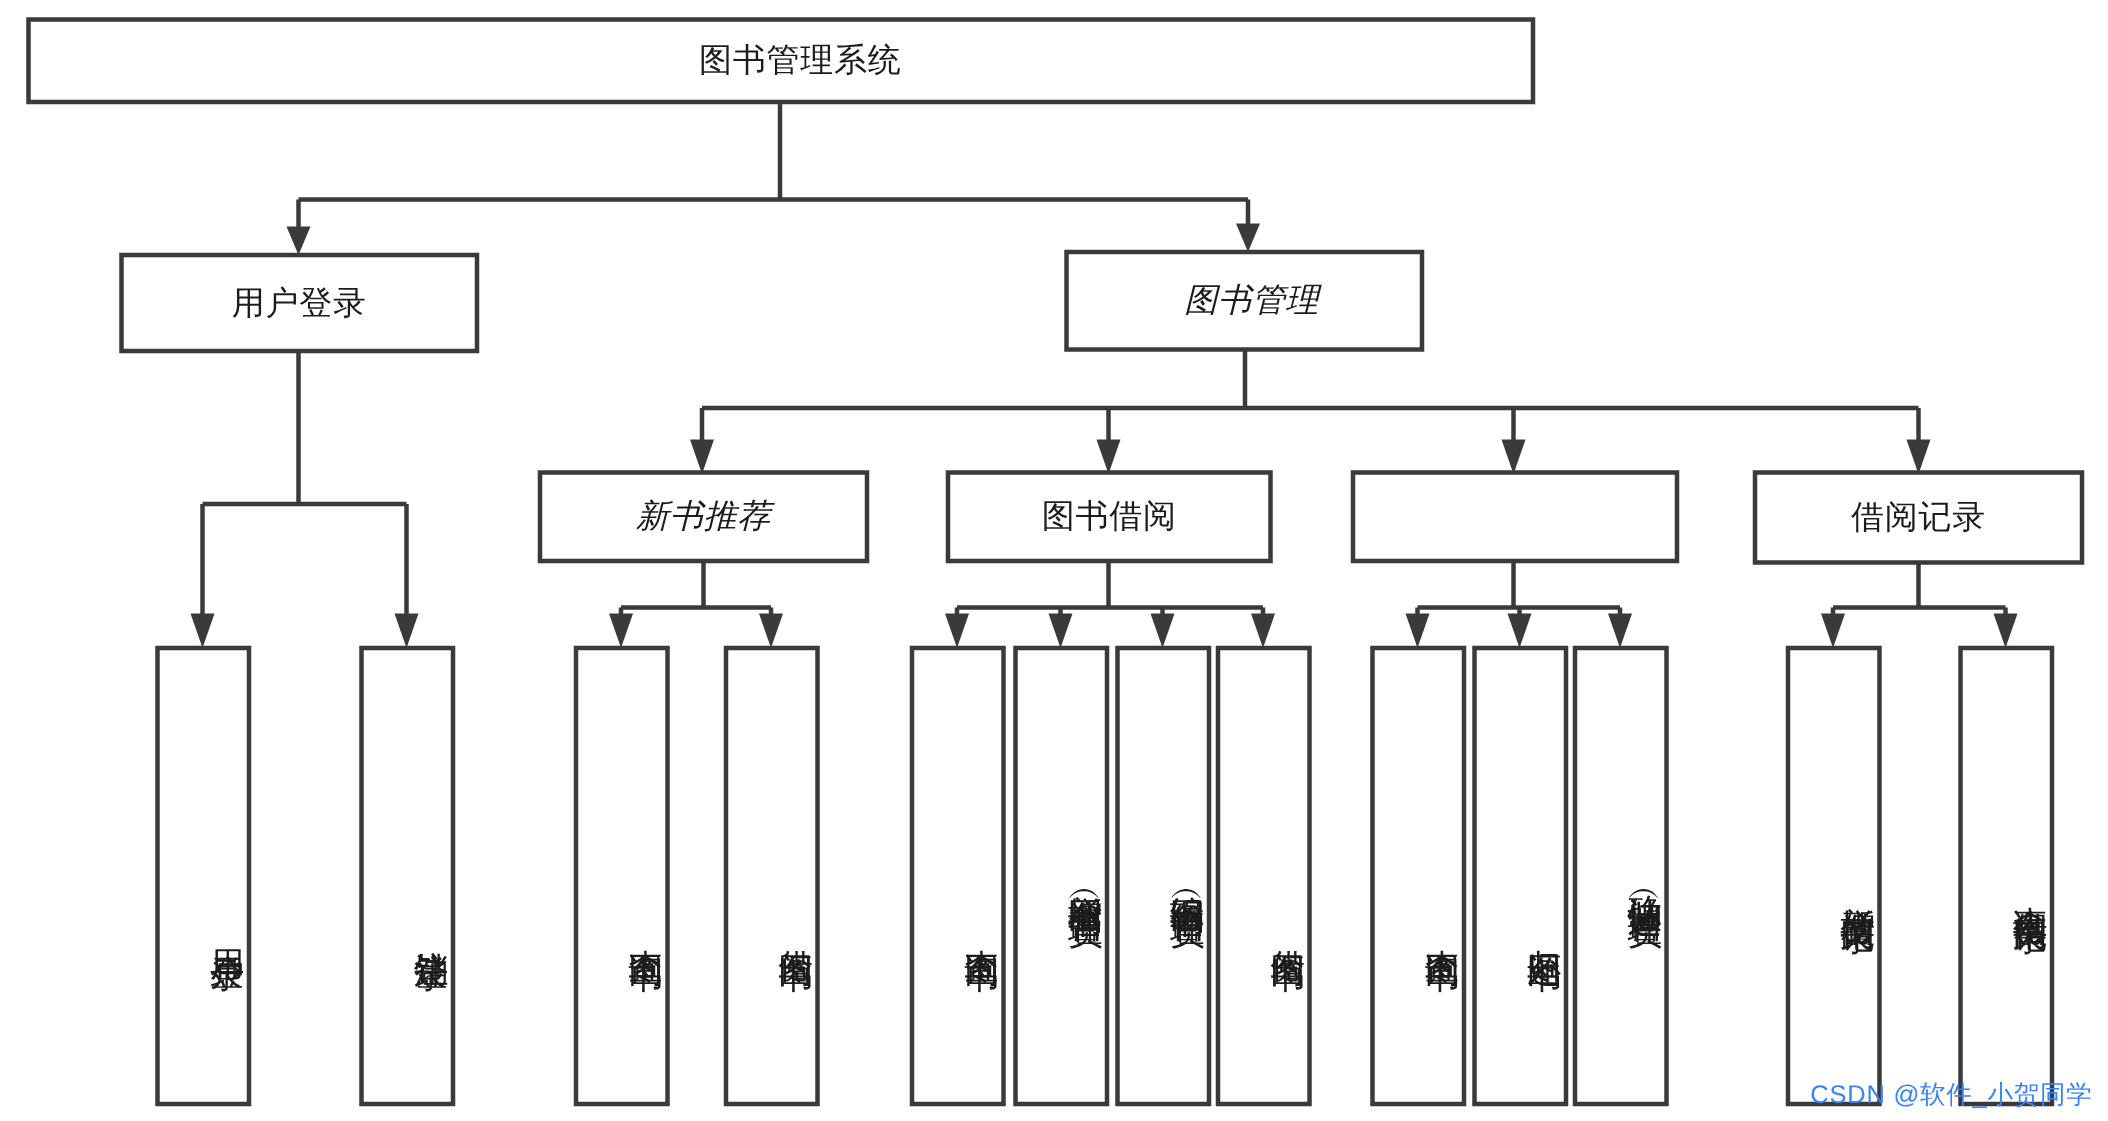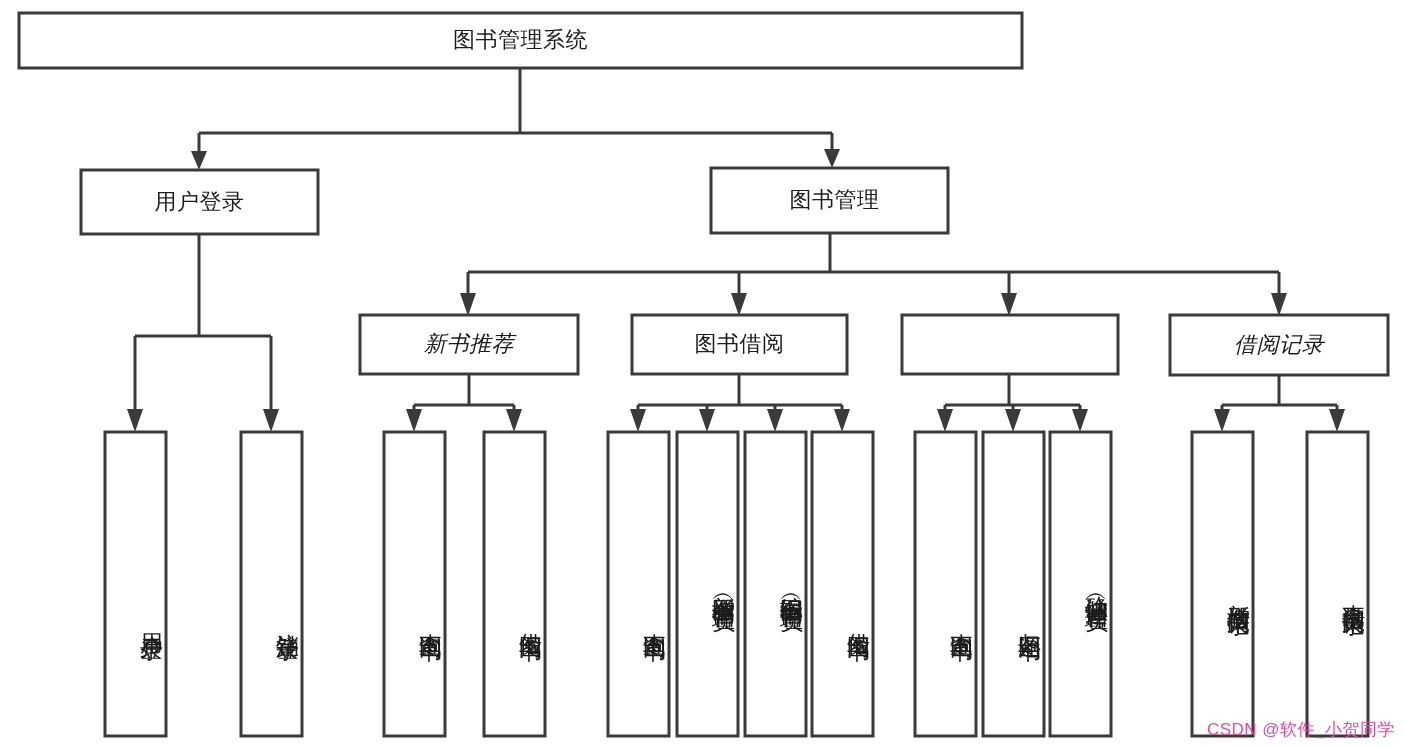--- a/index.html
+++ b/index.html
@@ -69,21 +69,21 @@
     line-height: 1.25;
     letter-spacing: 2px;
     white-space: nowrap;
     pointer-events: none;
     user-select: none;
   }
   .watermark {
     position: absolute;
     right: 10px;
     bottom: 6px;
-    color: #ec4899;
+    color: #3b82f6;
     font-size: 17px;
     letter-spacing: 0.5px;
     white-space: nowrap;
     user-select: none;
   }
 </style>
 </head>
 <body>
 
 <div id="diagram-root">
@@ -176,32 +176,32 @@
     <rect class="node-box" x="812" y="432" width="61" height="304"></rect>
 
     <rect class="node-box" x="915" y="432" width="61" height="304"></rect>
     <rect class="node-box" x="983" y="432" width="61" height="304"></rect>
     <rect class="node-box" x="1050" y="432" width="61" height="304"></rect>
 
     <rect class="node-box" x="1192" y="432" width="61" height="304"></rect>
     <rect class="node-box" x="1307" y="432" width="61" height="304"></rect>
   </svg>
 
-  <div class="node-label-h" style="left:19px; top:13px; width:1003px; height:55px;">图书管理系统</div>
+  <div class="node-label-h" style="left:19px; top:13px; width:1003px; height:55px;padding-left:13px;">图书管理系统</div>
 
   <div class="node-label-h" style="left:81px; top:170px; width:237px; height:64px;">用户登录</div>
 
-  <div class="node-label-h" style="left:711px; top:168px; width:247px; height:65px;">图书管理</div>
+  <div class="node-label-h" style="left:711px; top:168px; width:247px; height:65px;font-style:italic;">图书管理</div>
 
   <div class="node-label-h" style="left:360px; top:315px; width:218px; height:59px;font-style:italic;">新书推荐</div>
 
   <div class="node-label-h" style="left:632px; top:315px; width:215px; height:59px;border-radius:29px;">图书借阅</div>
 
 
-  <div class="node-label-h" style="left:1170px; top:315px; width:218px; height:60px;font-style:italic;">借阅记录</div>
+  <div class="node-label-h" style="left:1170px; top:315px; width:218px; height:60px;">借阅记录</div>
 
   <div class="node-label-v" style="left:105px; top:514px; width:61px; height:210px;">用户登录</div>
 
   <div class="node-label-v" style="left:241px; top:514px; width:61px; height:210px;">注销登录</div>
 
   <div class="node-label-v" style="left:384px; top:514px; width:61px; height:210px;">查询图书</div>
 
   <div class="node-label-v" style="left:484px; top:514px; width:61px; height:210px;">借阅图书</div>
 
   <div class="node-label-v" style="left:608px; top:514px; width:61px; height:210px;">查询图书</div>

